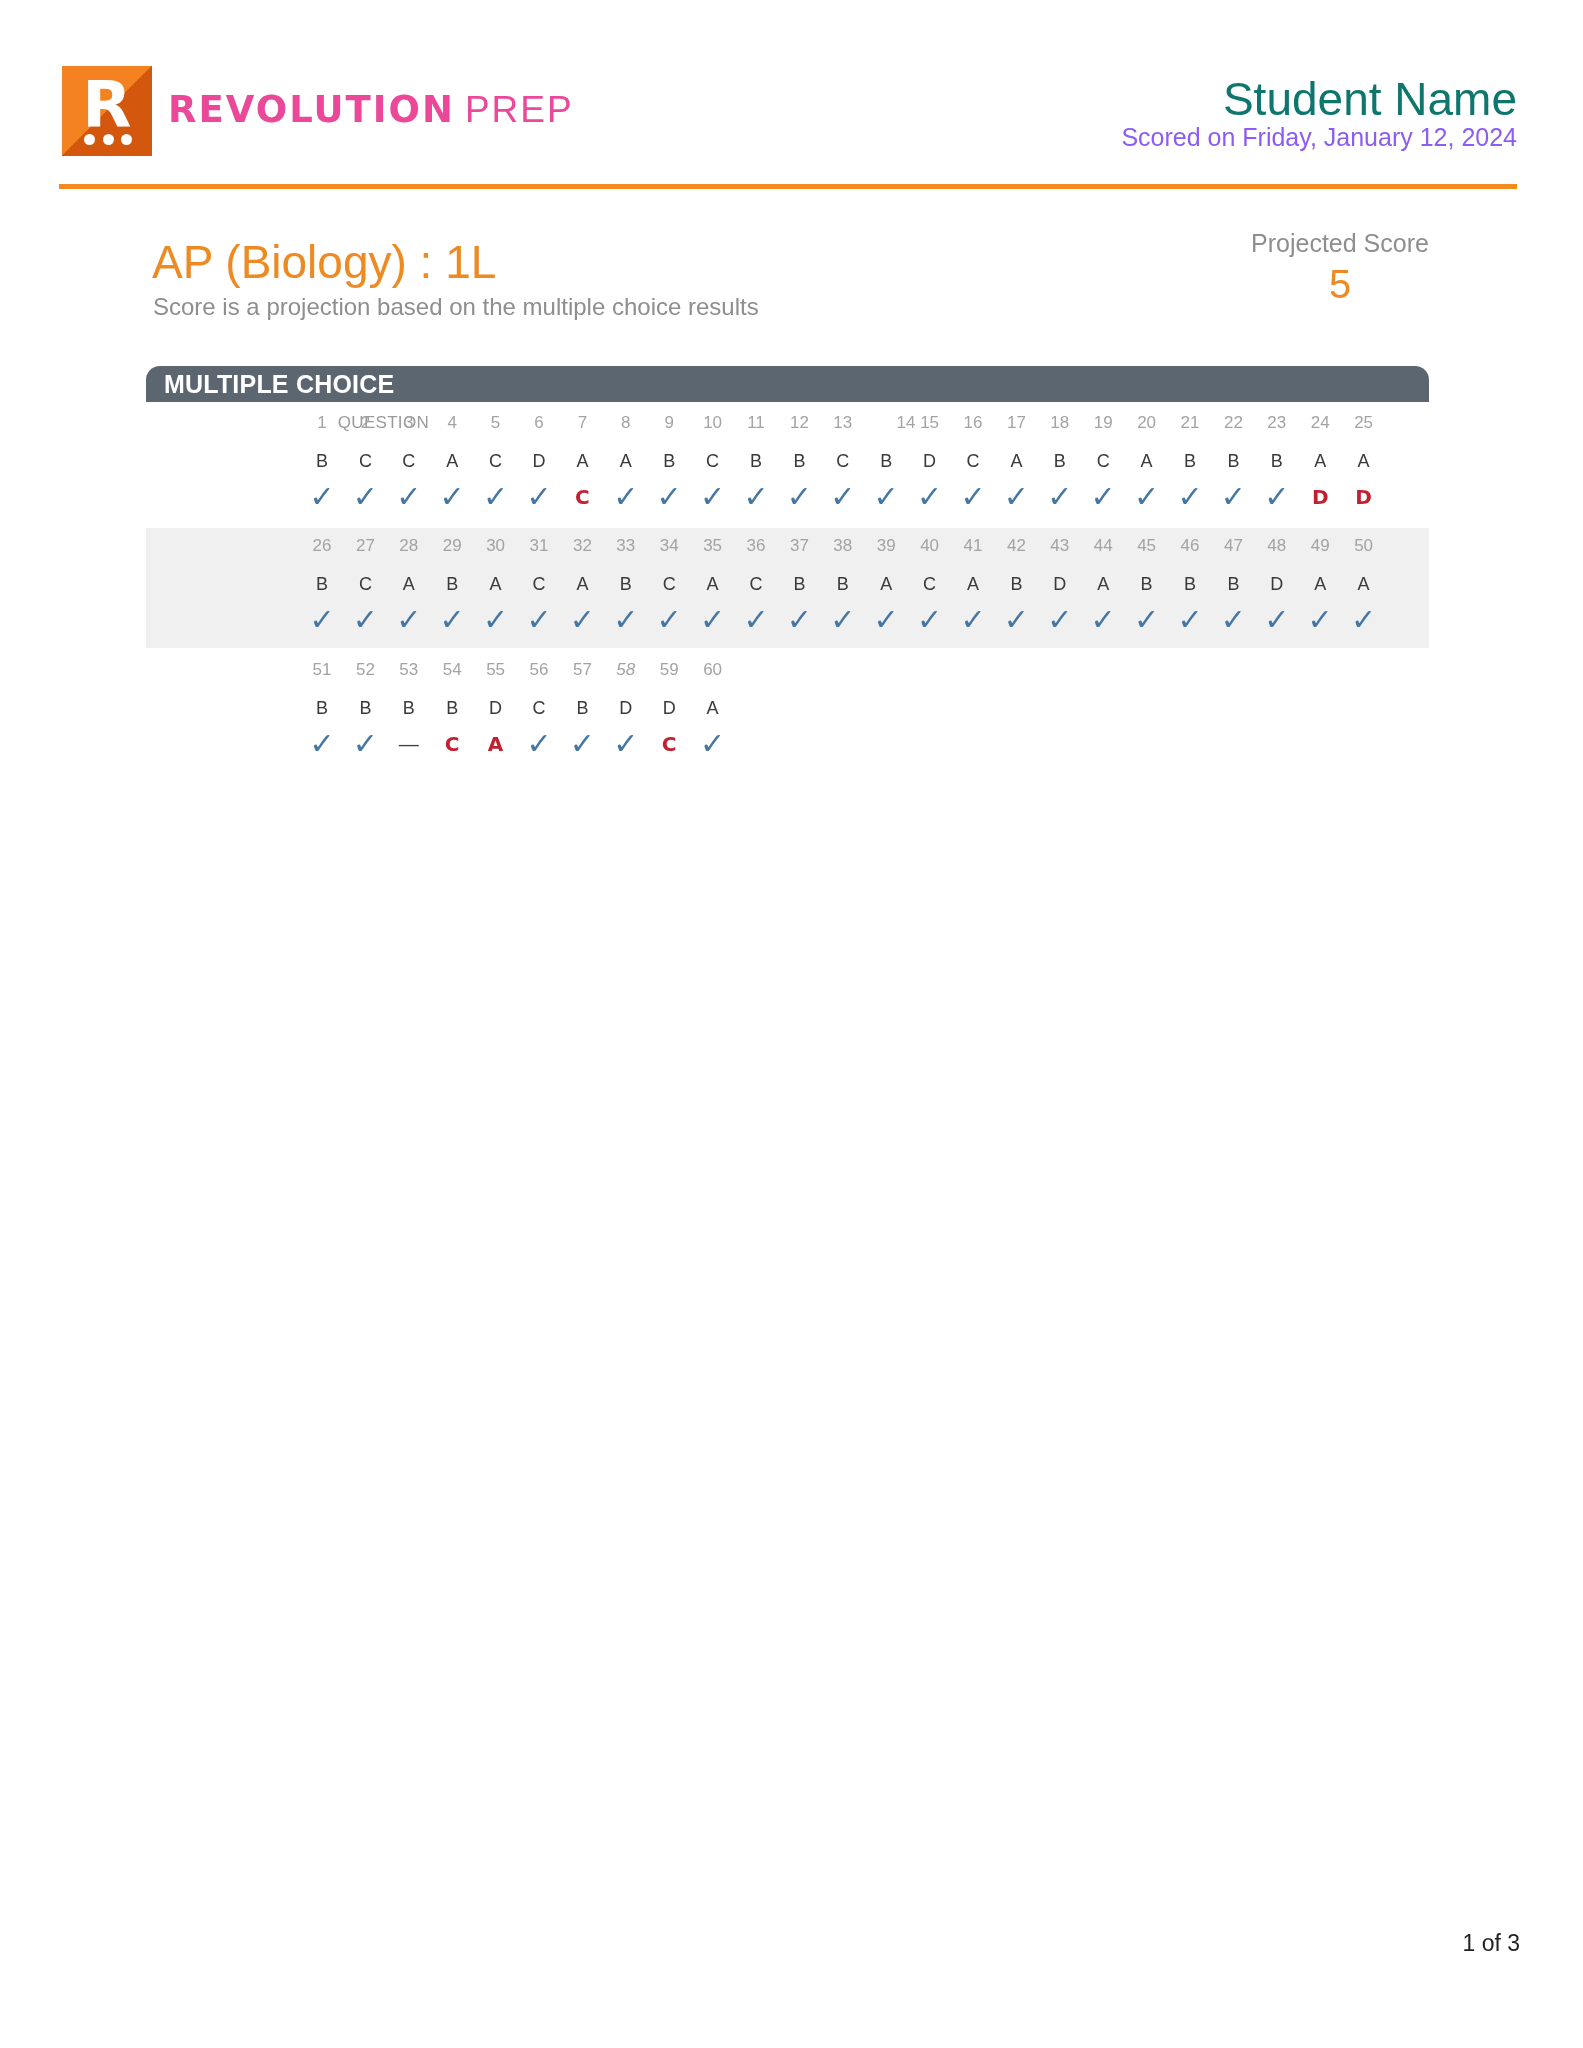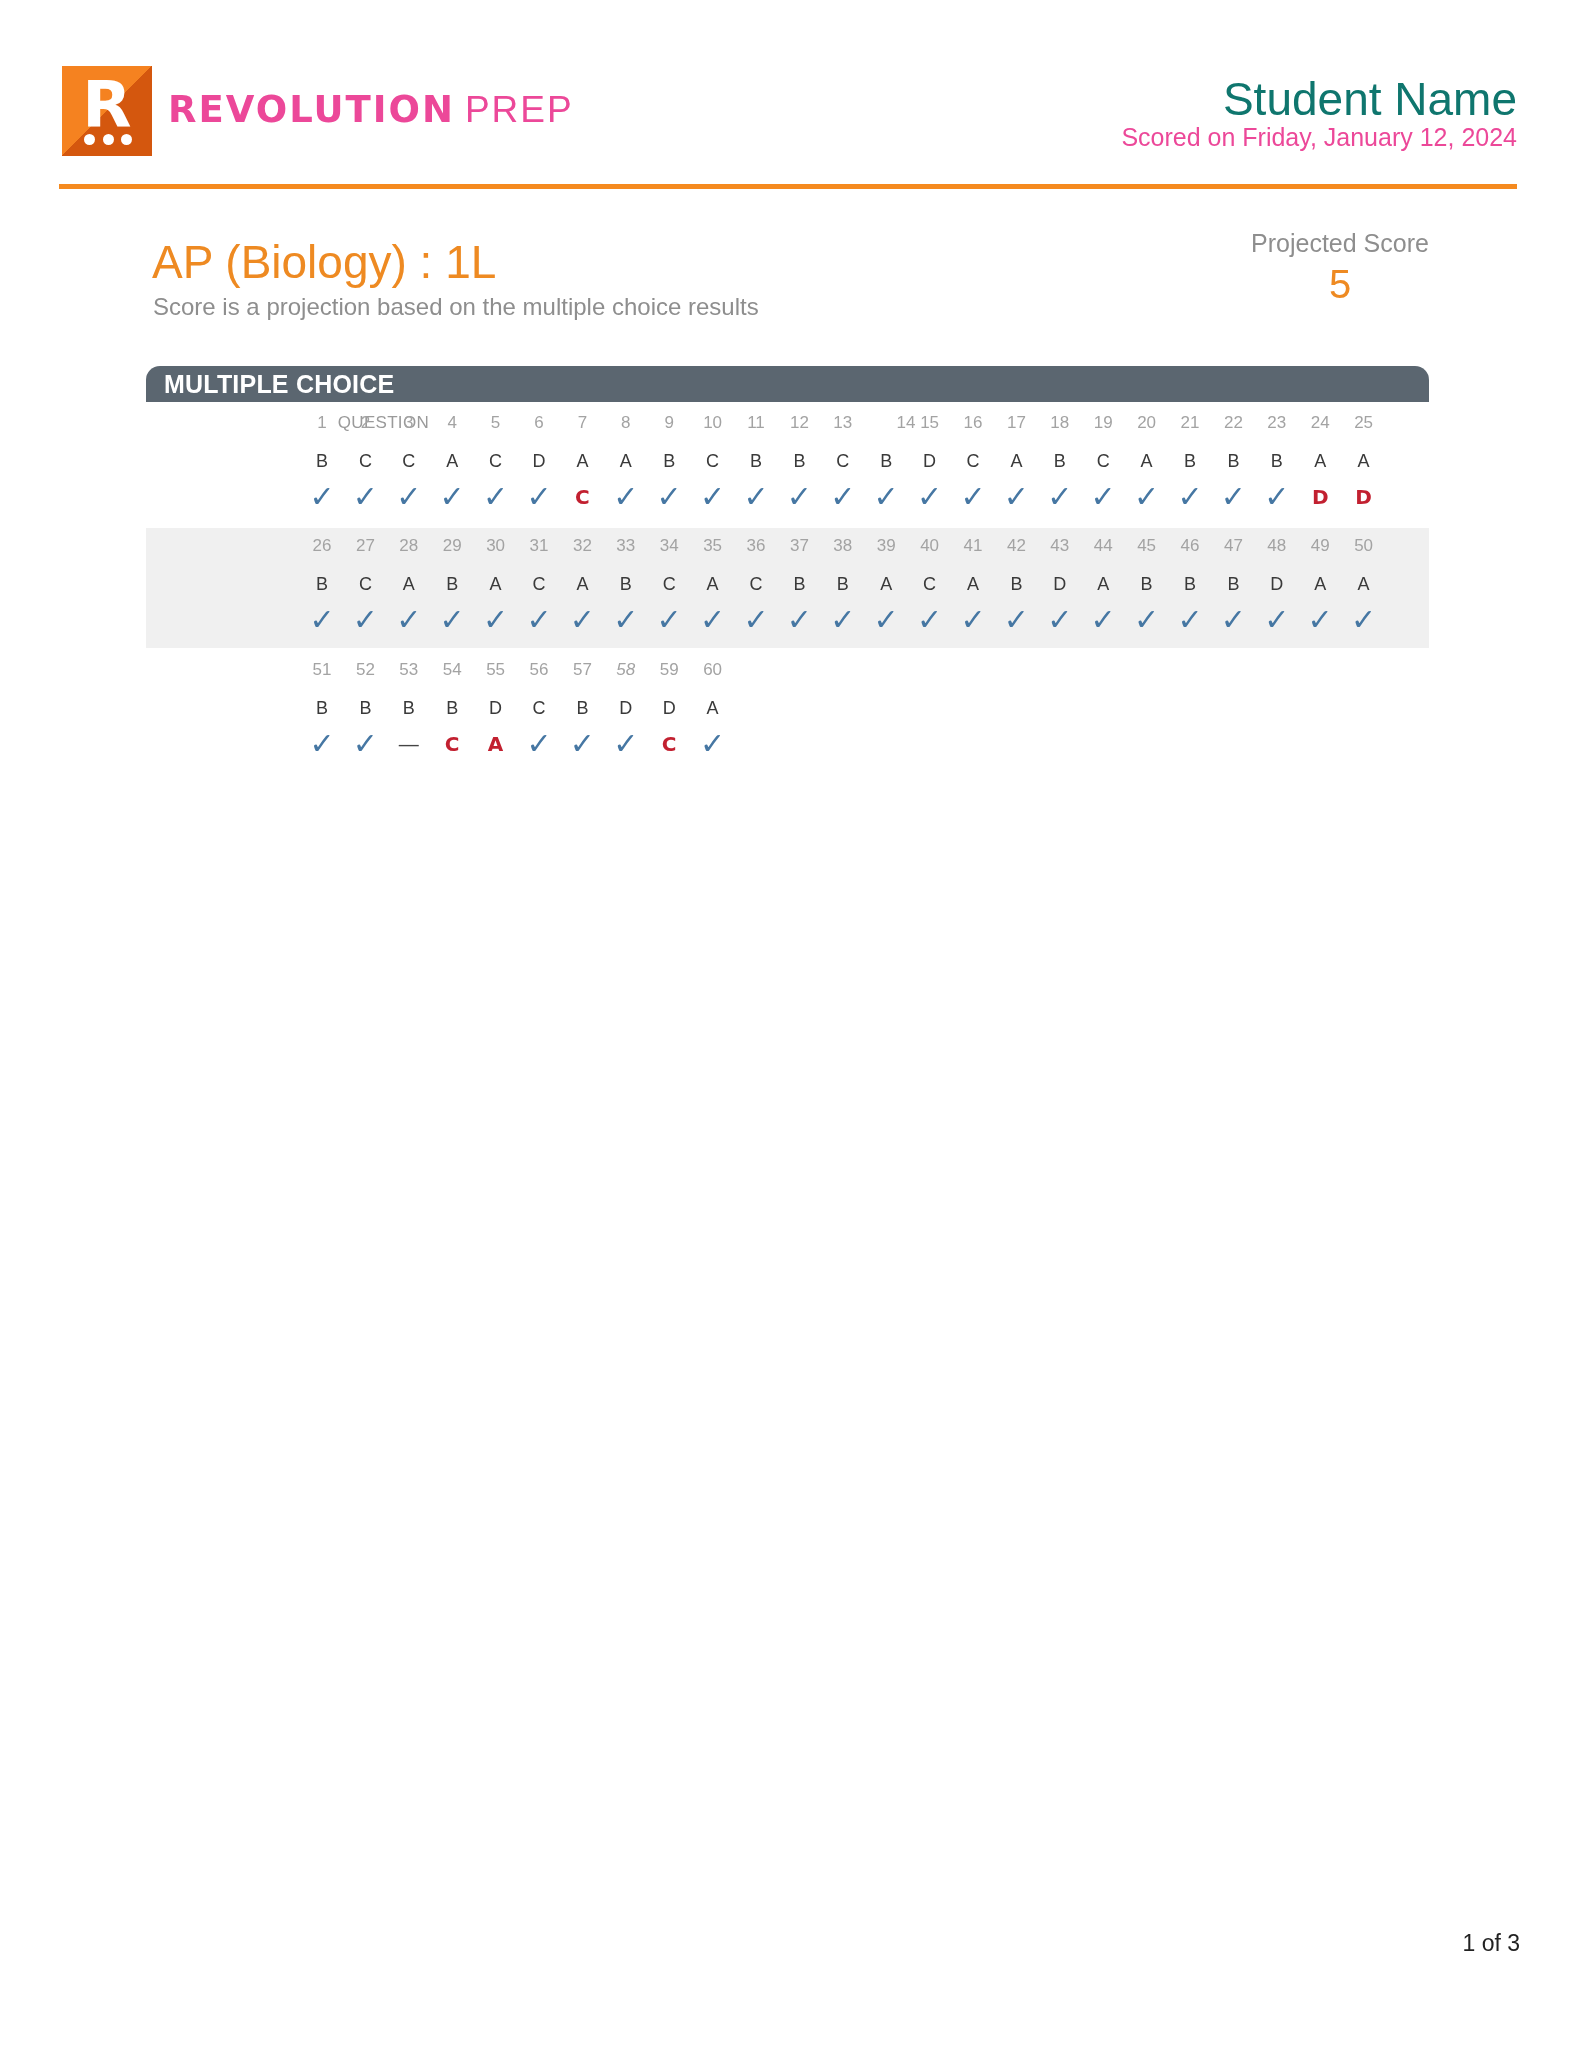--- a/index.html
+++ b/index.html
@@ -8,21 +8,21 @@
   .logo-box { position:absolute; left:62px; top:66px; width:90px; height:90px;
               background:linear-gradient(135deg, #f58220 0%, #f58220 50%, #d4570e 50%, #d4570e 100%); }
   .logo-r { position:absolute; left:0; top:0; width:90px; text-align:center;
             font-family:"DejaVu Sans", sans-serif; font-weight:bold; font-size:64px; line-height:78px; color:#fff; }
   .logo-dots { position:absolute; left:22px; top:68px; width:48px; display:flex; justify-content:space-between; }
   .logo-dots span { width:11px; height:11px; border-radius:50%; background:#fff; display:block; }
   .brand { position:absolute; left:168px; top:88px; font-size:37px; letter-spacing:2px; color:#ec4899; line-height:44px; }
   .brand b { font-family:"DejaVu Sans", sans-serif; font-weight:bold; letter-spacing:2px; }
   .brand .light { font-weight:normal; font-family:"Liberation Sans", sans-serif; margin-left:10px; }
   .student-name { position:absolute; right:66px; top:72px; font-size:46px; color:#0f766e; line-height:54px; text-align:right; }
-  .scored-on { position:absolute; right:66px; top:122px; font-size:25px; color:#ec4899; line-height:30px; text-align:right; }
+  .scored-on { position:absolute; right:66px; top:122px; font-size:25px; color:#8b5cf6; line-height:30px; text-align:right; }
   .rule { position:absolute; left:59px; top:184px; width:1458px; height:5px; background:#f58a1f; }
   .exam-title { position:absolute; left:152px; top:234px; font-size:46px; color:#ee8a22; line-height:56px; }
   .exam-sub { position:absolute; left:153px; top:292px; font-size:24px; color:#8e8e8e; line-height:30px; }
   .proj-label { position:absolute; left:1240px; top:228px; width:200px; text-align:center; font-size:25px; color:#8e8e8e; line-height:30px; }
   .proj-value { position:absolute; left:1240px; top:260px; width:200px; text-align:center; font-size:40px; color:#ee8a22; line-height:48px; }
   .mc-bar { position:absolute; left:146px; top:366px; width:1283px; height:36px; background:#5b6670;
             border-radius:14px 14px 0 0; }
   .mc-bar-title { position:absolute; left:18px; top:0; line-height:37px; font-size:25px; color:#fff; font-weight:bold; letter-spacing:0.2px; }
   .band { position:absolute; left:146px; width:1283px; }
   .band.grey { background:#f0f0f0; }

